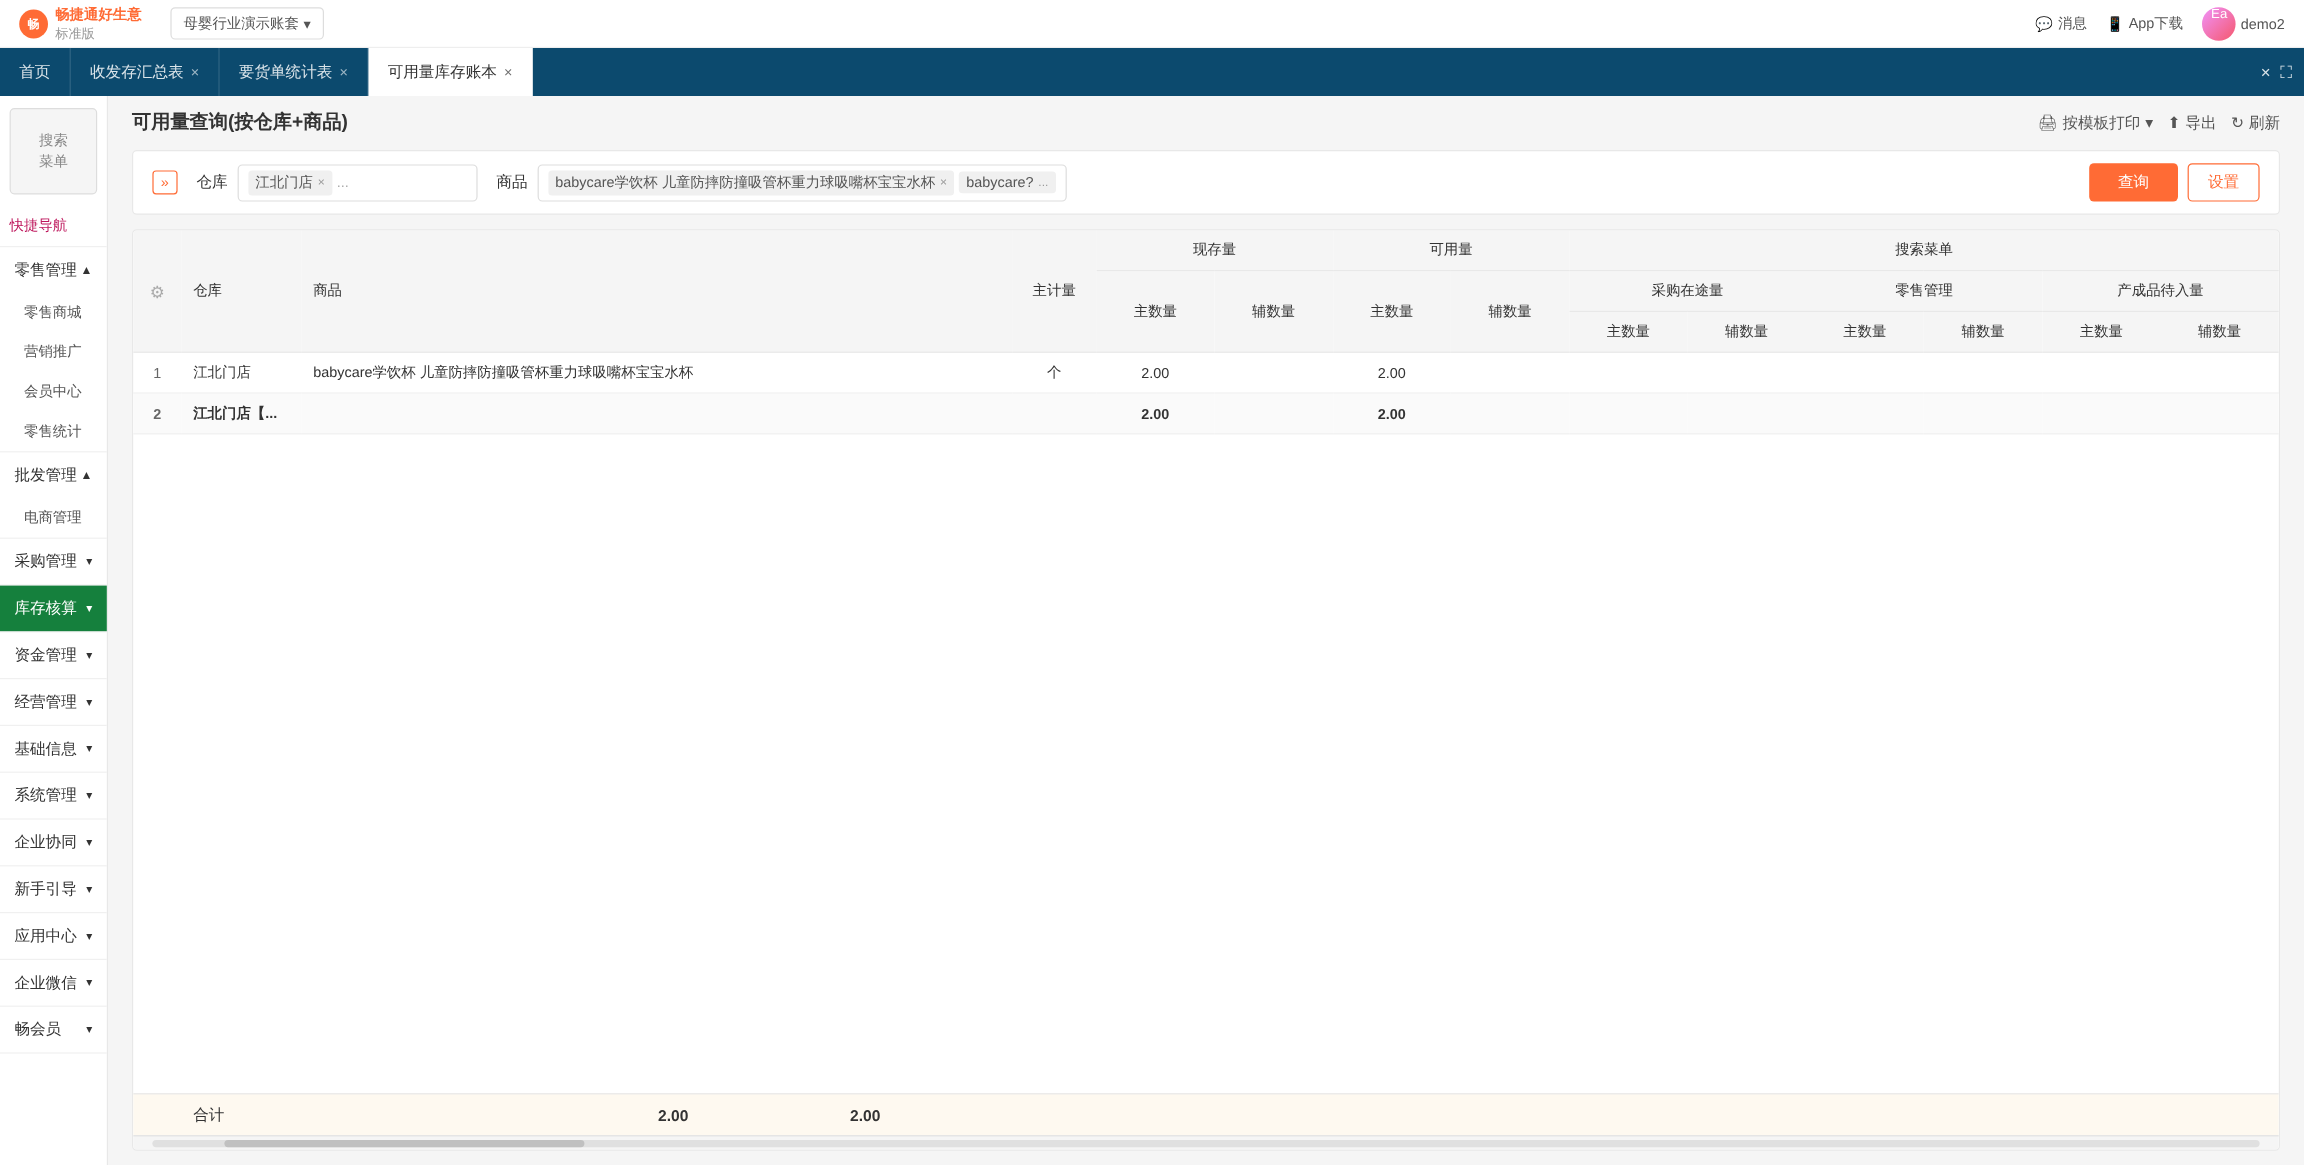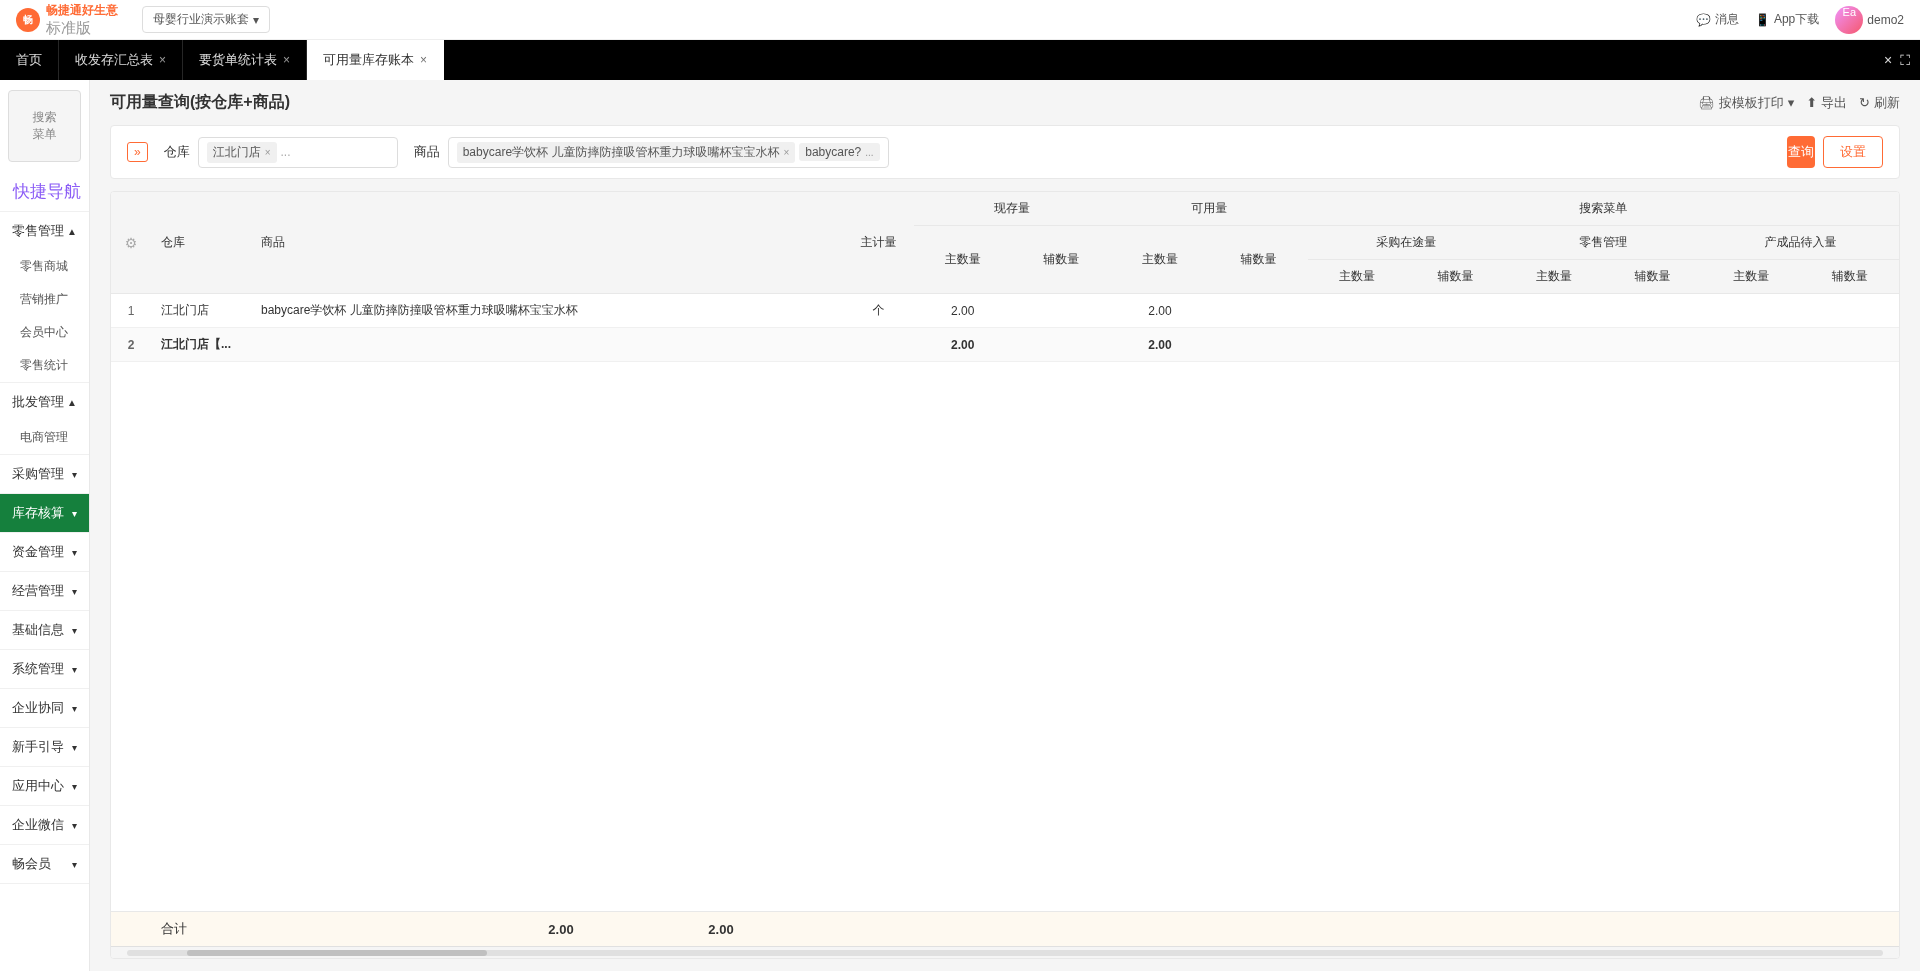--- a/index.html
+++ b/index.html
@@ -14,30 +14,30 @@
       justify-content: space-between;
       padding: 0 16px;
       border-bottom: 1px solid #eee;
       flex-shrink: 0;
     }
     .top-bar-left { display: flex; align-items: center; gap: 8px; }
     .logo-area { display: flex; align-items: center; gap: 6px; }
     .logo-icon { width: 24px; height: 24px; background: #ff6b35; border-radius: 50%; display: flex; align-items: center; justify-content: center; }
     .logo-icon span { color: #fff; font-size: 10px; font-weight: bold; }
     .app-name { font-size: 12px; color: #ff6b35; font-weight: bold; }
-    .app-sub { font-size: 15px; color: #999; }
+    .app-sub { font-size: 11px; color: #999; }
     .industry-selector { display: flex; align-items: center; gap: 4px; padding: 4px 10px; border: 1px solid #ddd; border-radius: 4px; background: #fff; cursor: pointer; font-size: 12px; color: #555; margin-left: 16px; text-align: center; }
     .top-bar-right { display: flex; align-items: center; gap: 16px; }
     .top-bar-btn { display: flex; align-items: center; gap: 4px; font-size: 12px; color: #555; cursor: pointer; }
     .user-avatar { width: 28px; height: 28px; border-radius: 50%; background: linear-gradient(135deg, #f093fb, #f5576c); display: flex; justify-content: center; color: #fff; font-size: 11px; }
 
     
     .nav-tabs {
       height: 40px;
-      background: #000000;
+      background: #0c4a6e;
       display: flex;
       align-items: stretch;
       flex-shrink: 0;
     }
     .nav-tab {
       display: flex;
       align-items: center;
       padding: 0 16px;
       font-size: 13px;
       color: rgba(255,255,255,0.85);
@@ -58,21 +58,21 @@
     .sidebar {
       width: 90px;
       background: #fff;
       border-right: 1px solid #e8e8e8;
       display: flex;
       flex-direction: column;
       flex-shrink: 0;
     }
     .sidebar-search { padding: 10px 8px; }
     .sidebar-search-btn { width: 100%; padding: 18px; background: #f5f5f5; border: 1px solid #ddd; border-radius: 4px; font-size: 12px; color: #888; text-align: center; cursor: pointer; }
-    .sidebar-nav-btn { padding: 8px; text-align: right; font-size: 17px; color: #8b5cf6; cursor: pointer; border-bottom: 1px solid #f0f0f0; }
+    .sidebar-nav-btn { padding: 8px; text-align: left; font-size: 12px; color: #be185d; cursor: pointer; border-bottom: 1px solid #f0f0f0; }
     .sidebar-section { border-bottom: 1px solid #f0f0f0; }
     .sidebar-section-header { display: flex; align-items: center; justify-content: space-between; padding: 10px 12px; font-size: 13px; color: #333; cursor: pointer; font-weight: 500; }
     .sidebar-item { padding: 8px 12px 8px 20px; font-size: 12px; color: #555; cursor: pointer; }
     .chevron { font-size: 10px; }
 
     
     .content-area { flex: 1; display: flex; flex-direction: column; overflow: hidden; background: #f5f5f5; }
 
     
     .page-header {
@@ -99,21 +99,21 @@
       flex-shrink: 0;
     }
     .filter-expand-btn { color: #ff6b35; border: 1px solid #ff6b35; border-radius: 3px; padding: 2px 6px; cursor: pointer; font-size: 12px; }
     .filter-group { display: flex; align-items: center; gap: 8px; }
     .filter-label { font-size: 13px; color: #333; white-space: nowrap; }
     .filter-input { display: flex; align-items: center; gap: 4px; border: 1px solid #ddd; border-radius: 4px; padding: 4px 8px; background: #fff; min-width: 200px; flex-wrap: wrap; }
     .filter-tag { background: #f0f0f0; border-radius: 3px; padding: 2px 6px; font-size: 12px; color: #555; display: flex; align-items: center; gap: 4px; }
     .filter-tag-close { cursor: pointer; color: #999; font-size: 10px; }
     .filter-more { color: #aaa; cursor: pointer; font-size: 12px; }
     .filter-actions { margin-left: auto; display: flex; gap: 8px; }
-    .btn-query { background: #ff6b35; color: #fff; border: none; border-radius: 4px; padding: 6px 1px; cursor: pointer; font-size: 13px; }
+    .btn-query { background: #ff6b35; color: #fff; border: none; border-radius: 4px; padding: 6px 24px; cursor: pointer; font-size: 13px; }
     .btn-settings { background: #fff; color: #ff6b35; border: 1px solid #ff6b35; border-radius: 4px; padding: 6px 16px; cursor: pointer; font-size: 13px; }
 
     
     .table-area { flex: 1; margin: 12px 20px; background: #fff; border: 1px solid #e8e8e8; border-radius: 4px; overflow: auto; display: flex; flex-direction: column; }
     
     table { width: 100%; border-collapse: collapse; font-size: 13px; }
     thead th { background: #f5f5f5; padding: 8px 10px; text-align: center; font-weight: 500; color: #333; border-bottom: 1px solid #e8e8e8; white-space: nowrap; font-size: 12px; }
     thead th.left { text-align: left; }
     tbody td { padding: 8px 10px; text-align: center; border-bottom: 1px solid #f0f0f0; color: #333; font-size: 12px; }
     tbody td.left { text-align: left; }

